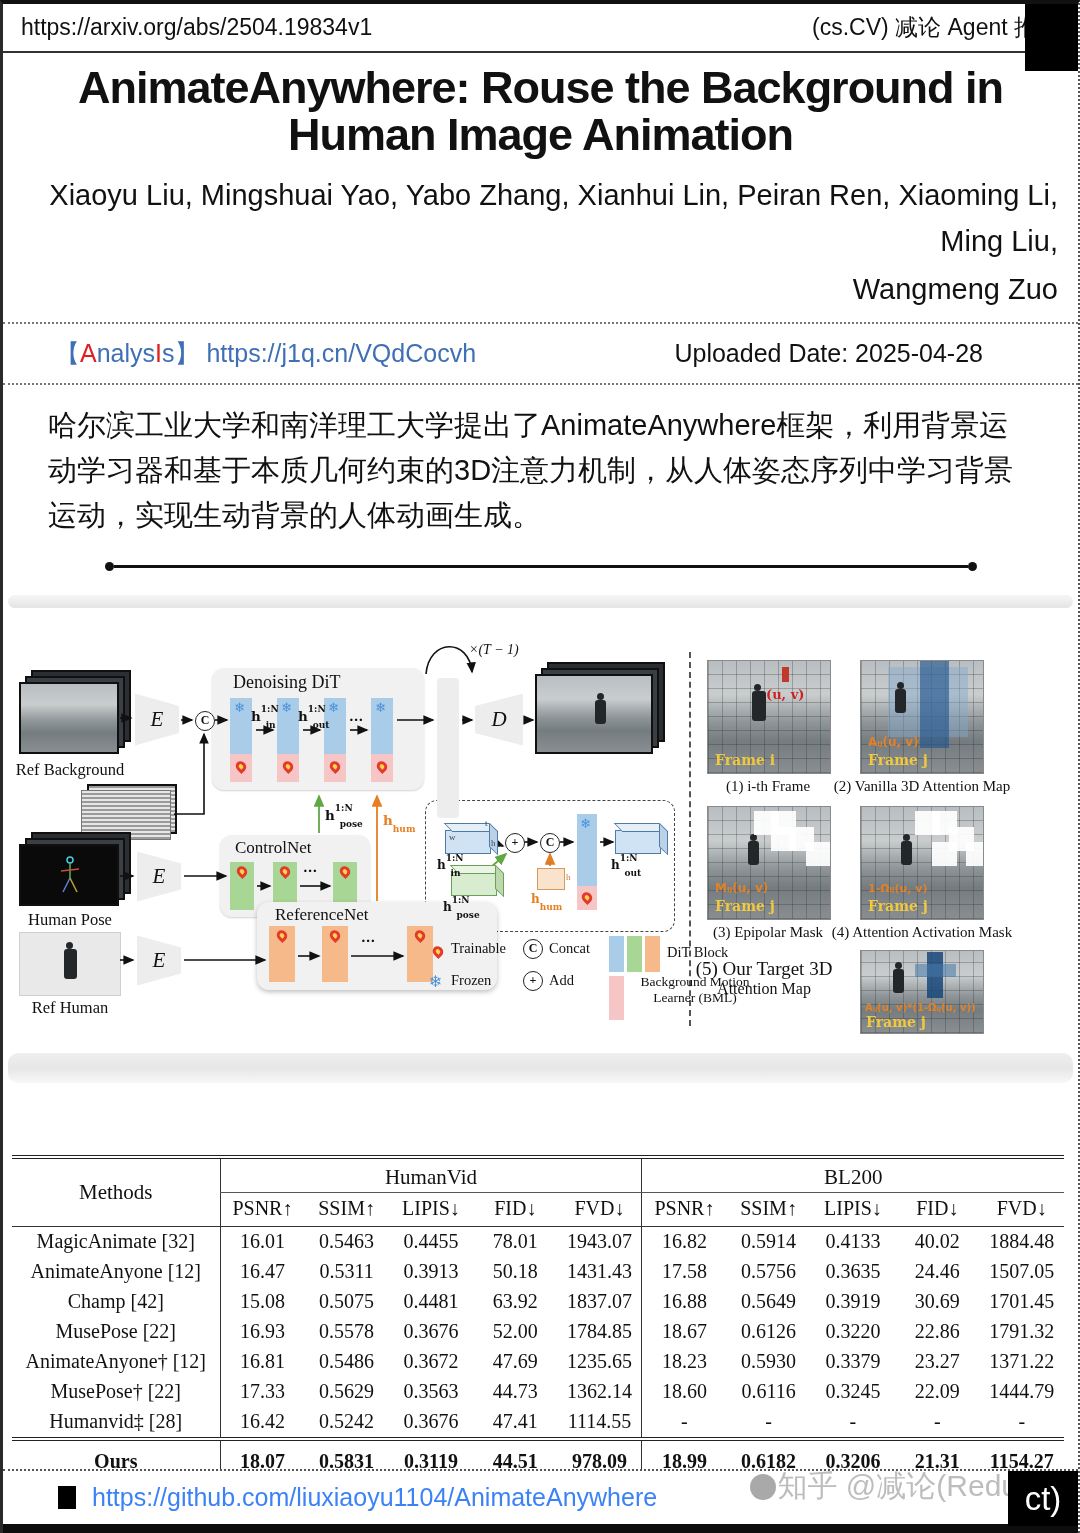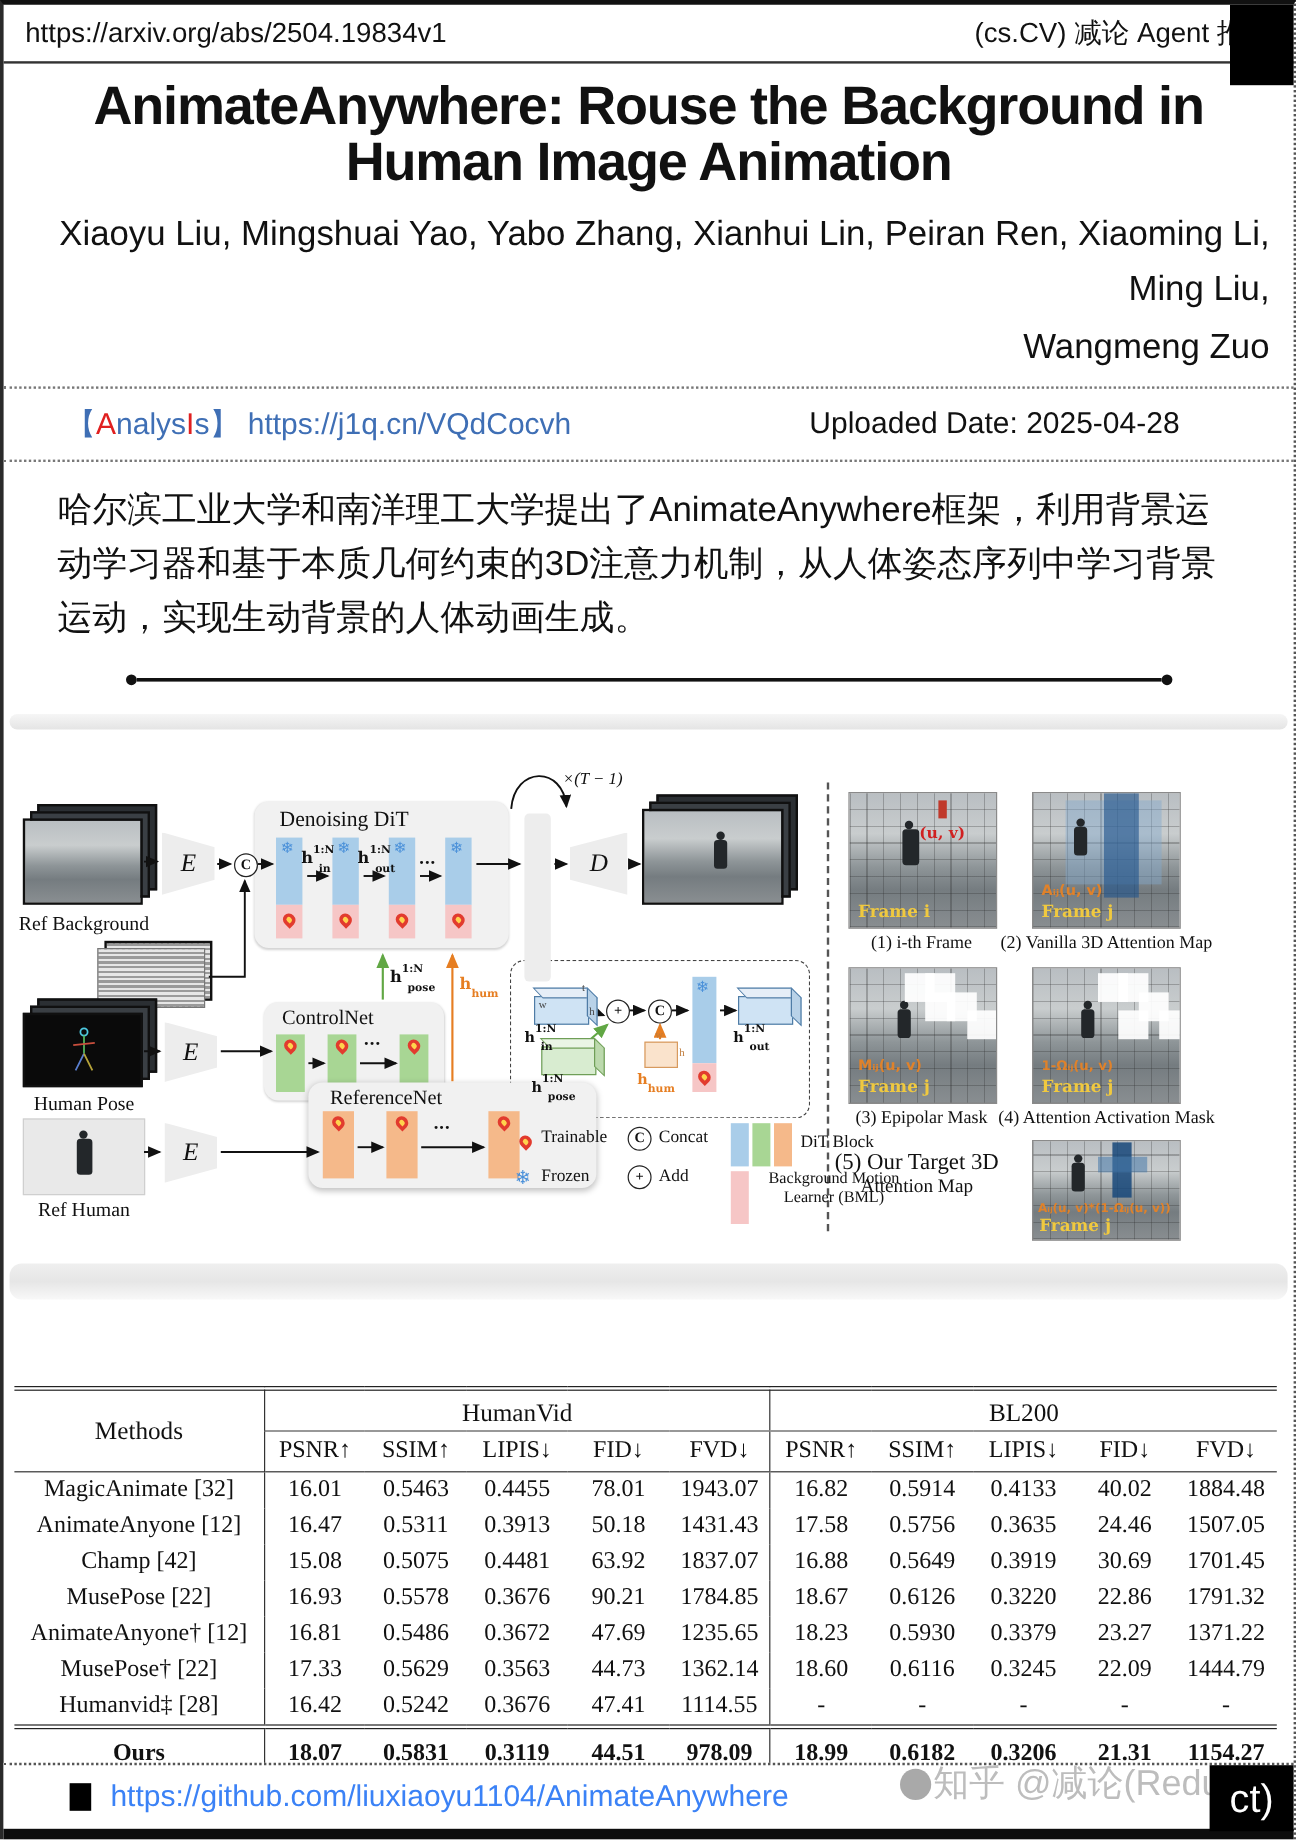--- a/index.html
+++ b/index.html
@@ -445,21 +445,21 @@
             <td>0.5649</td>
             <td>0.3919</td>
             <td>30.69</td>
             <td>1701.45</td>
           </tr>
           <tr>
             <td class="method">MusePose [22]</td>
             <td class="sep">16.93</td>
             <td>0.5578</td>
             <td>0.3676</td>
-            <td>90.21</td>
+            <td>52.00</td>
             <td>1784.85</td>
             <td class="sep">18.67</td>
             <td>0.6126</td>
             <td>0.3220</td>
             <td>22.86</td>
             <td>1791.32</td>
           </tr>
           <tr>
             <td class="method">AnimateAnyone† [12]</td>
             <td class="sep">16.81</td>

